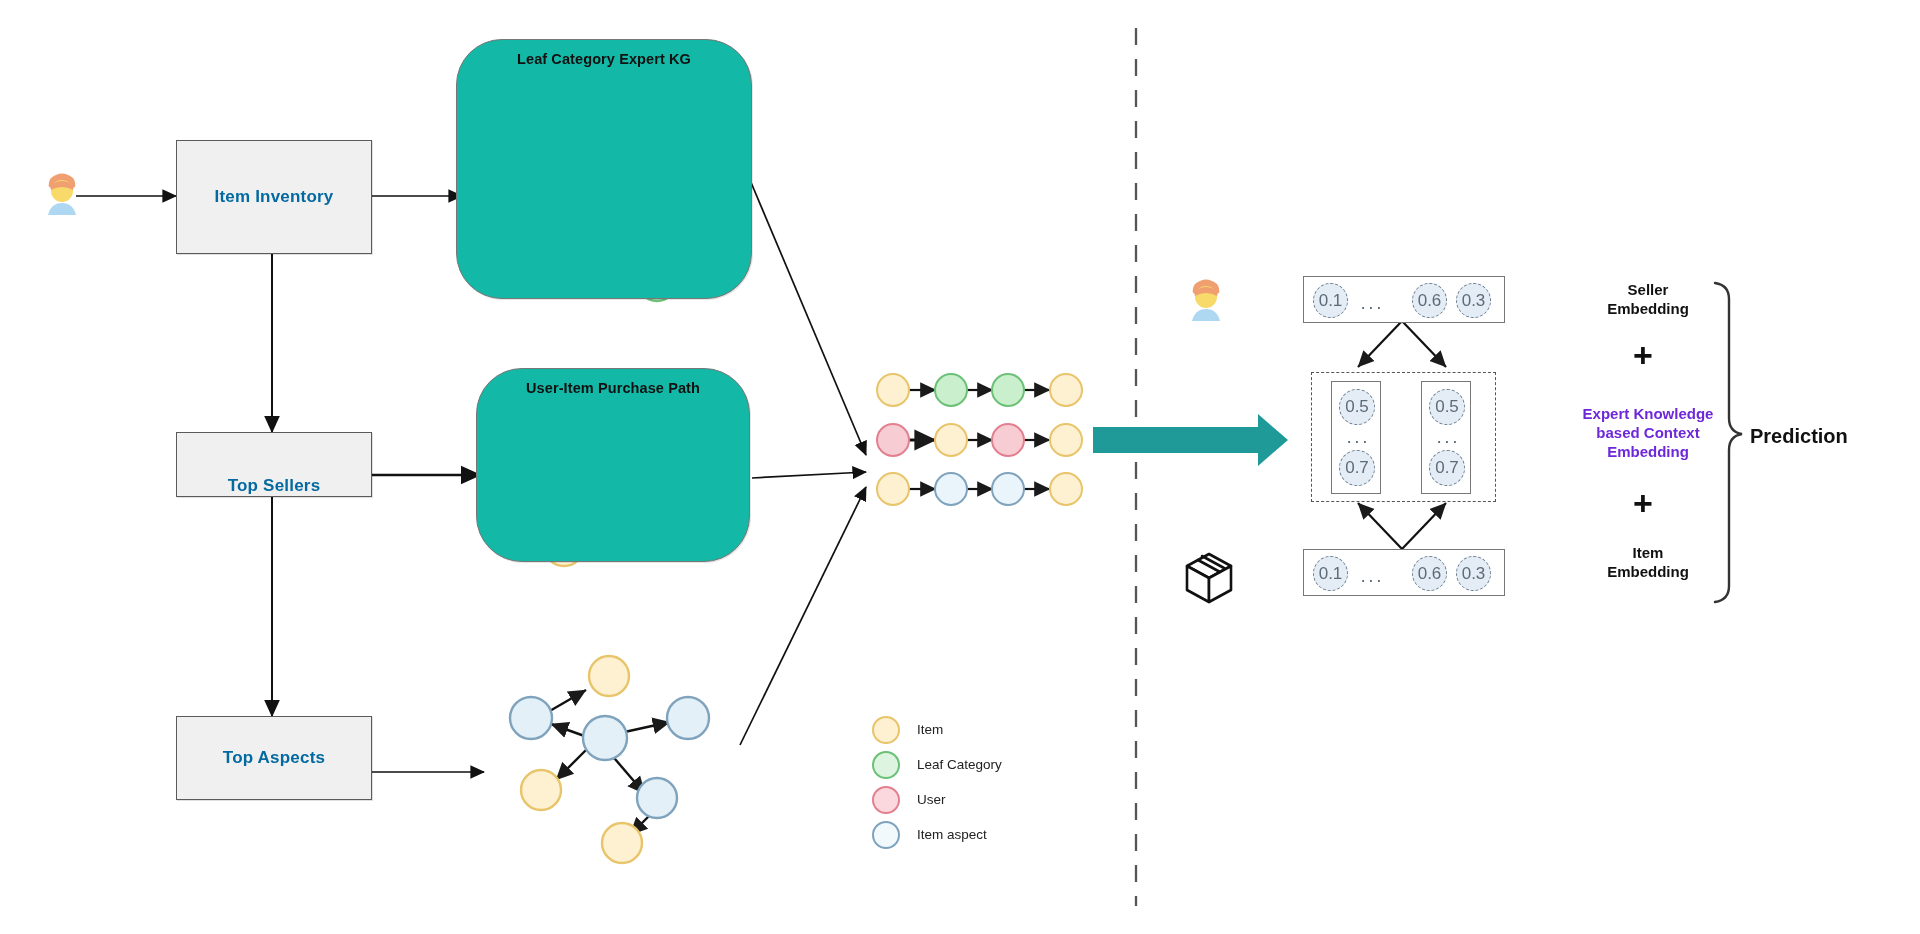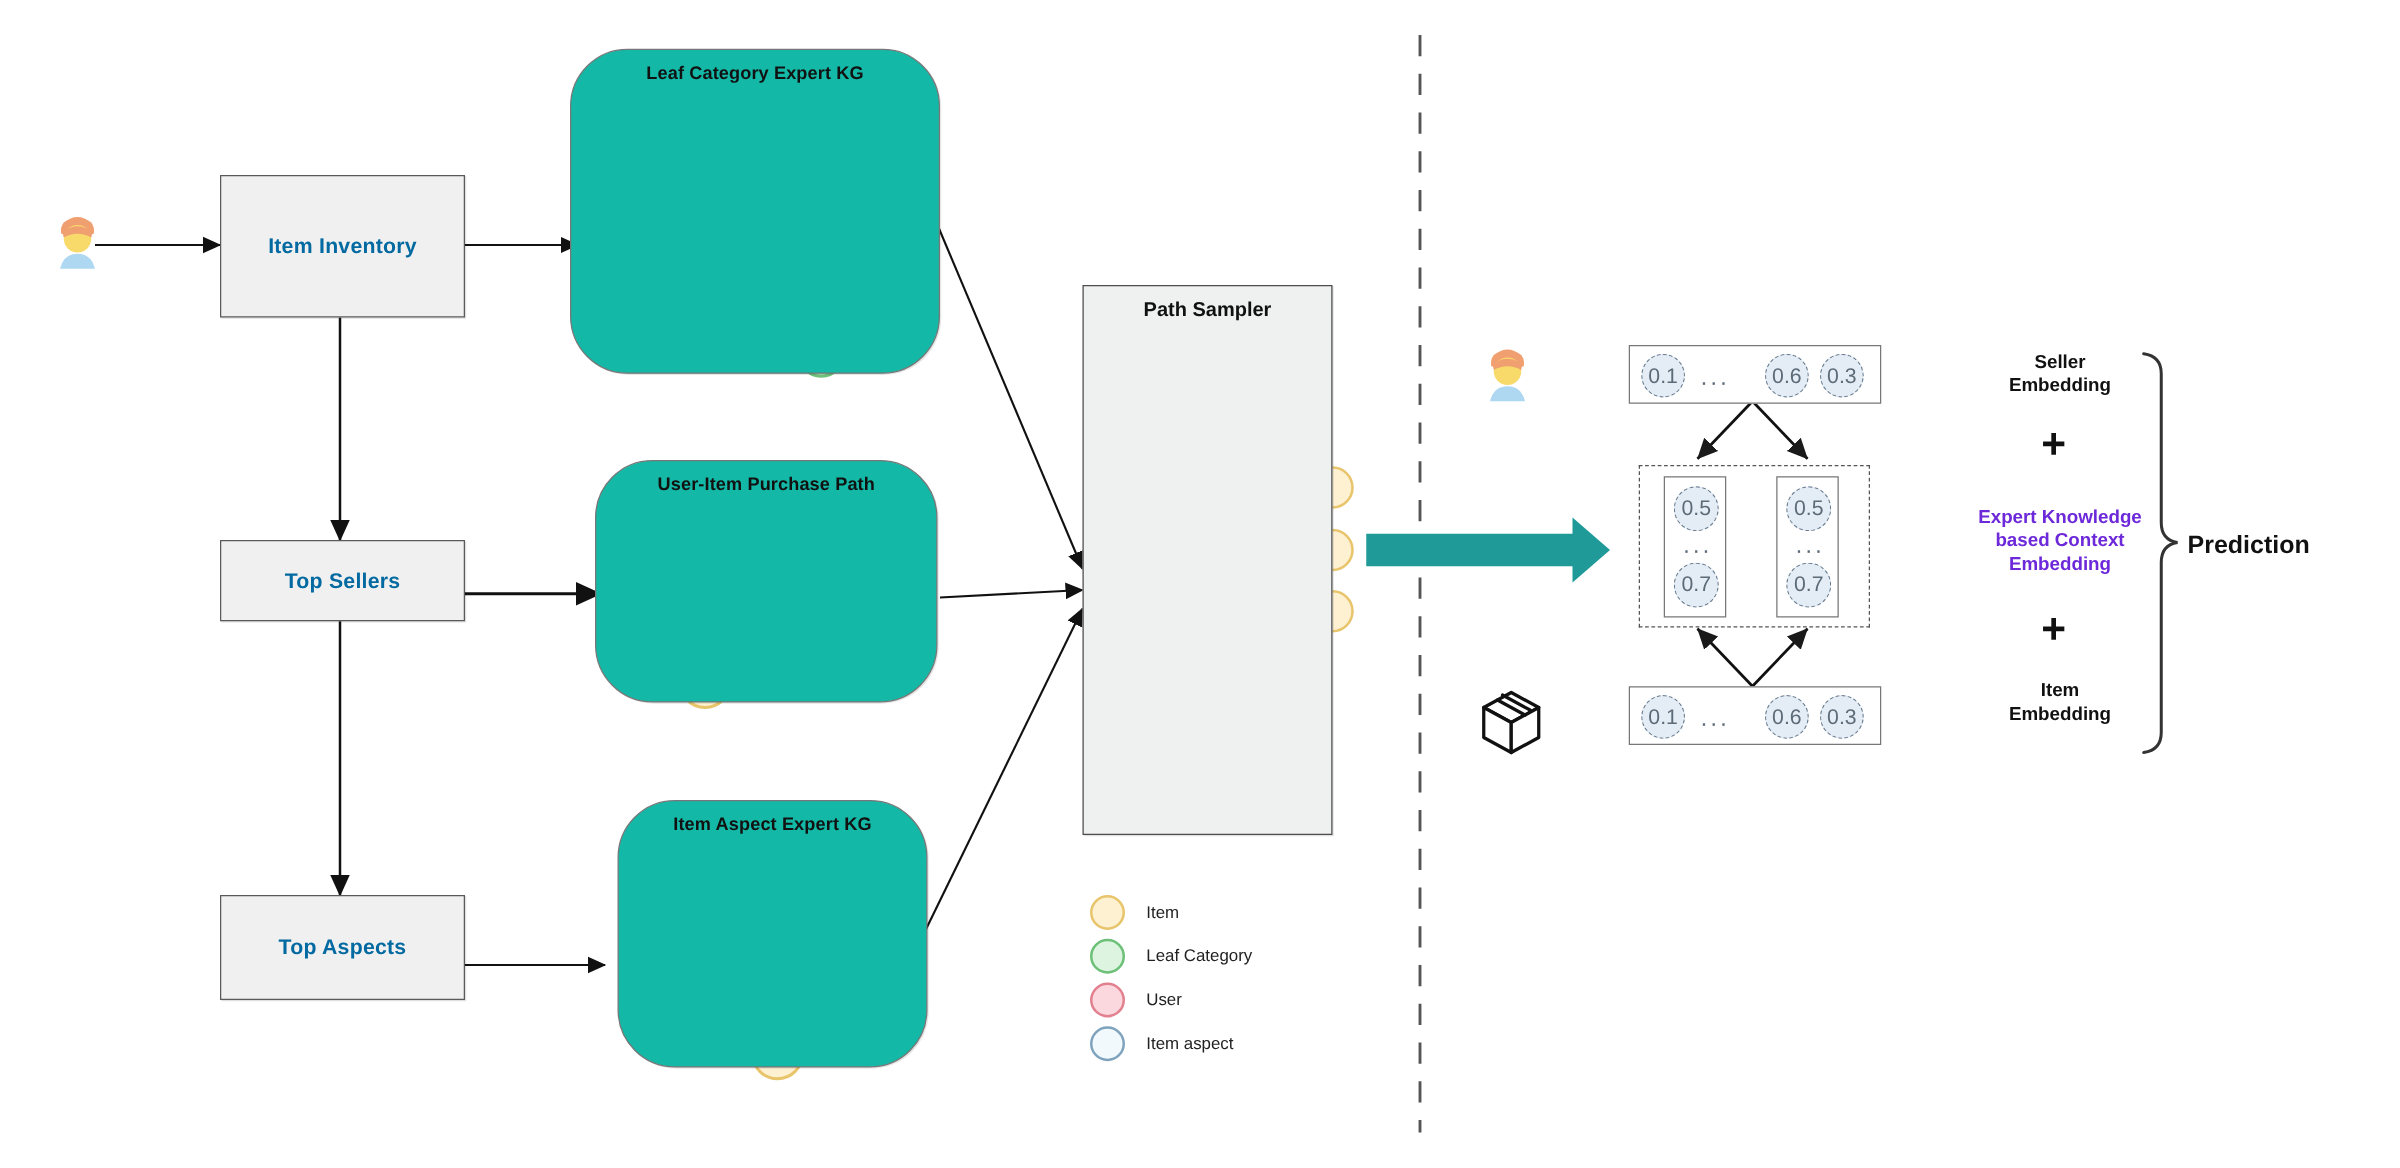--- a/index.html
+++ b/index.html
@@ -193,40 +193,34 @@
     </g>
 
     <g fill="none" stroke="#333" stroke-width="2.4" stroke-linecap="round">
       <path d="M1715,283 q14,2 14,16 L1729,418 q0,14 13,16 q-13,2 -13,16 L1729,586 q0,14 -14,16"></path>
     </g>
   </svg>
 
   <div class="abs procbox" style="left:176px;top:140px;width:194px;height:112px;">
     <span>Item Inventory</span>
   </div>
-  <div class="abs procbox" style="left:176px;top:432px;width:194px;height:63px;">
+  <div class="abs procbox" style="left:176px;top:432px;width:194px;height:63px;align-items:flex-end;">
     <span>Top Sellers</span>
   </div>
   <div class="abs procbox" style="left:176px;top:716px;width:194px;height:82px;">
     <span>Top Aspects</span>
   </div>
 
   <div class="abs kgbox" style="left:456px;top:39px;width:294px;height:258px;">
     <div class="kgtitle">Leaf Category Expert KG</div>
   </div>
   <div class="abs kgbox" style="left:476px;top:368px;width:272px;height:192px;">
     <div class="kgtitle">User-Item Purchase Path</div>
   </div>
-  <div class="abs kgbox" style="left:494px;top:640px;width:246px;height:212px;">
-    <div class="kgtitle">Item Aspect Expert KG</div>
-  </div>
-
-  <div class="abs psbox" style="left:866px;top:228px;width:198px;height:438px;">
-    <div class="pstitle">Path Sampler</div>
-  </div>
+
 
   <div class="legend" style="left:872px;top:712px;">
     <div class="legrow">
       <span class="legdot" style="background:#fdf1d2;border:2px solid #e8c46a;"></span>
       <span class="leglabel">Item</span>
     </div>
     <div class="legrow">
       <span class="legdot" style="background:#ddf5e0;border:2px solid #6cc077;"></span>
       <span class="leglabel">Leaf Category</span>
     </div>

